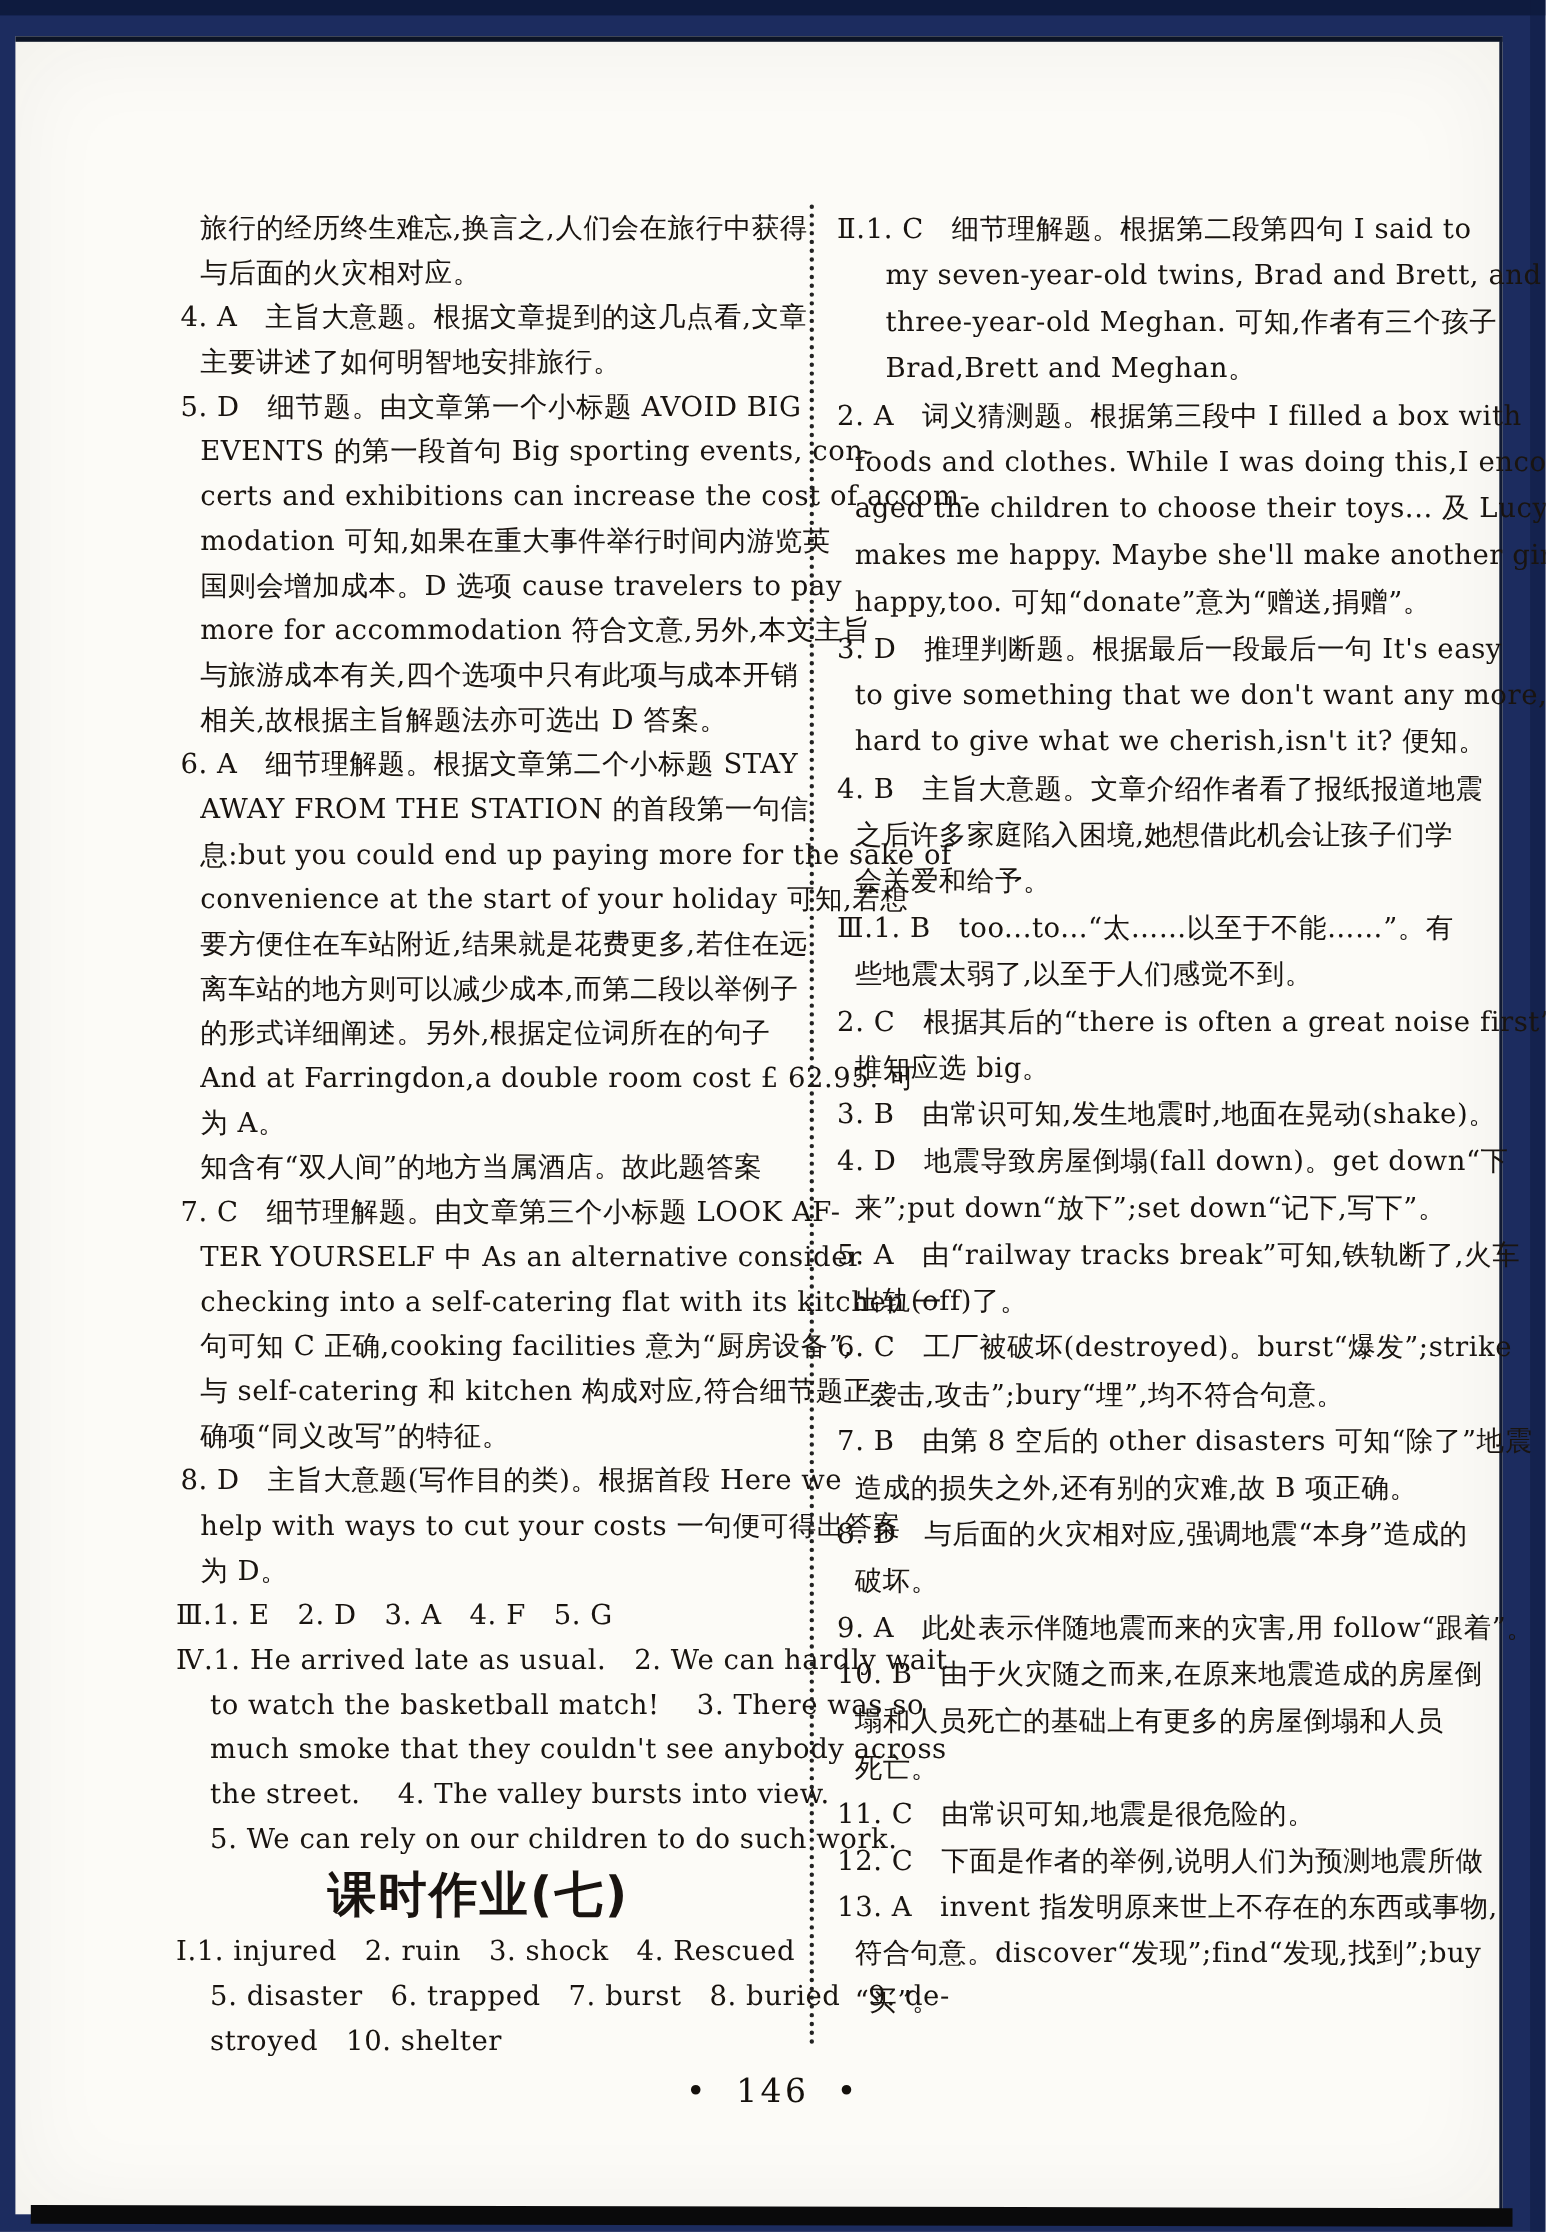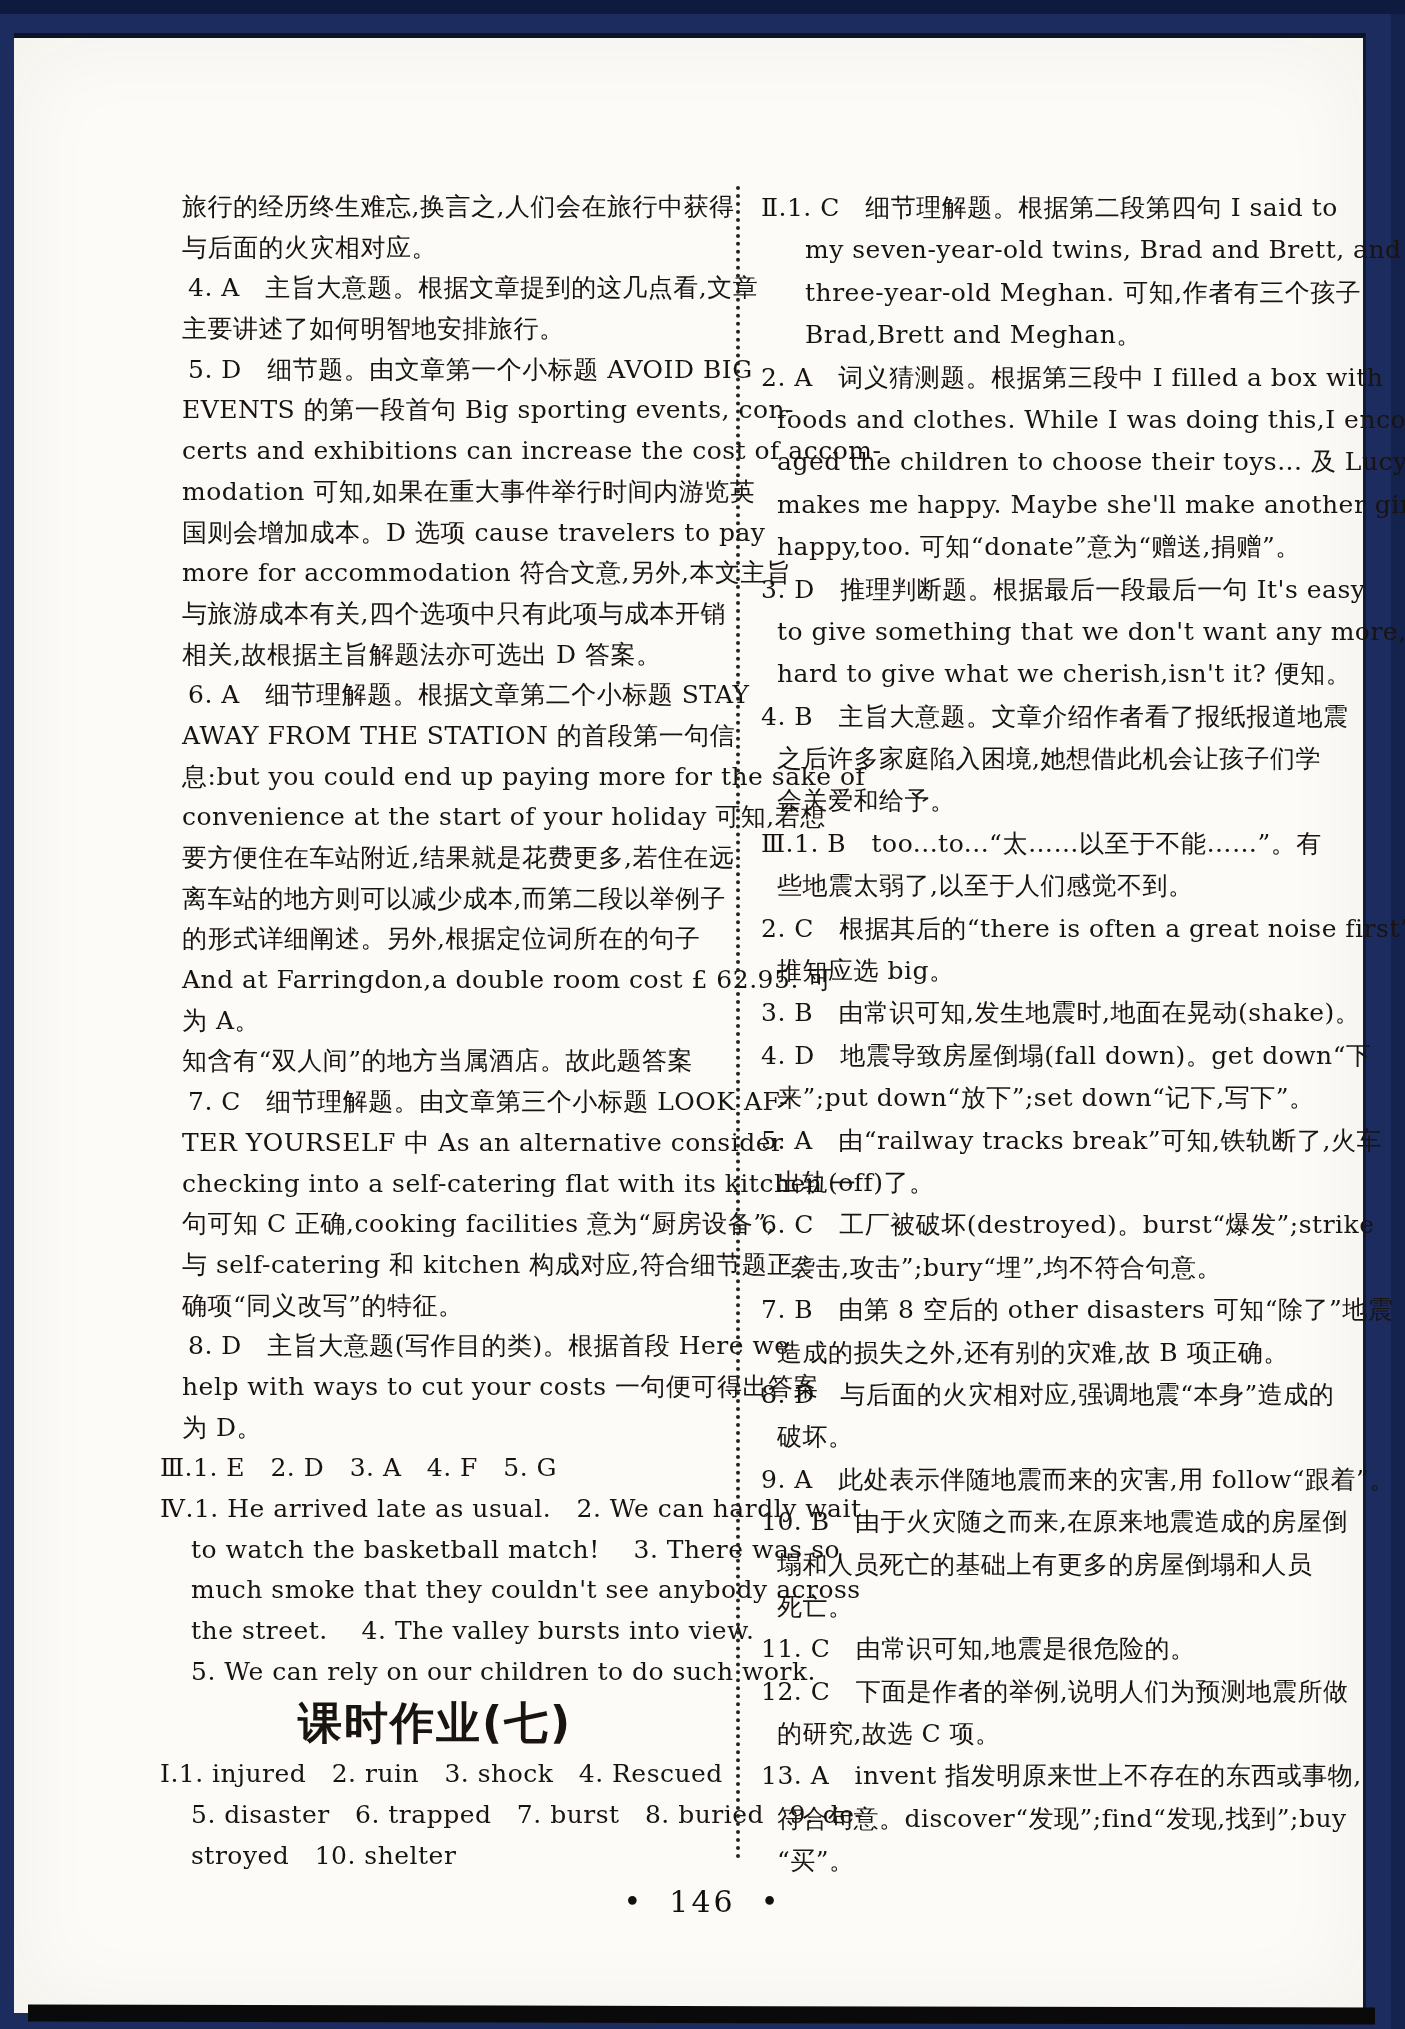--- a/index.html
+++ b/index.html
@@ -22,21 +22,21 @@
   .bottom-shadow{position:absolute;left:28px;top:2006px;width:1347px;height:17px;
     background:#0a0a0b;transform:rotate(.12deg);}
   .divider{position:absolute;left:722px;top:148px;height:1674px;width:0;
     border-left:4px dotted #232323;}
   .col{position:absolute;color:var(--ink,#191410);}
   .col .ln{white-space:pre;font-size:25px;letter-spacing:.5px;}
   .left-col{left:146px;top:149px;width:522px;}
   .right-col{left:747px;top:149px;width:618px;}
   .left-col .ln{height:40.7px;line-height:40.7px;}
   .right-col .ln{height:42.4px;line-height:42.4px;}
-  .left-col .ln.item{padding-left:4px;margin-left:24px;}
+  .left-col .ln.item{padding-left:4px;}
   .left-col .ln.cont{padding-left:22px;}
   .left-col .ln.cont2{padding-left:31px;}
   .right-col .ln.cont{padding-left:16px;}
   .right-col .ln.cont2{padding-left:44px;}
   .ln.head{
     height:62px;line-height:62px;text-align:center;padding-left:28px;
     font-family:"DejaVu Sans","Liberation Sans",sans-serif;
     font-weight:700;font-size:44px;letter-spacing:2px;
   }
   .pagenum{
@@ -125,21 +125,20 @@
       <div class="ln item">7. B   由第 8 空后的 other disasters 可知“除了”地震</div>
       <div class="ln cont">造成的损失之外,还有别的灾难,故 B 项正确。</div>
       <div class="ln item">8. D   与后面的火灾相对应,强调地震“本身”造成的</div>
       <div class="ln cont">破坏。</div>
       <div class="ln item">9. A   此处表示伴随地震而来的灾害,用 follow“跟着”。</div>
       <div class="ln item">10. B   由于火灾随之而来,在原来地震造成的房屋倒</div>
       <div class="ln cont">塌和人员死亡的基础上有更多的房屋倒塌和人员</div>
       <div class="ln cont">死亡。</div>
       <div class="ln item">11. C   由常识可知,地震是很危险的。</div>
       <div class="ln item">12. C   下面是作者的举例,说明人们为预测地震所做</div>
-      <div class="ln cont">的研究,故选 C 项。</div>
       <div class="ln item">13. A   invent 指发明原来世上不存在的东西或事物,</div>
       <div class="ln cont">符合句意。discover“发现”;find“发现,找到”;buy</div>
       <div class="ln cont">“买”。</div>
     </div>
   <div class="pagenum">•  146  •</div>
 </div>
 
 <div class="bottom-shadow"></div>
 
 </body></html>

